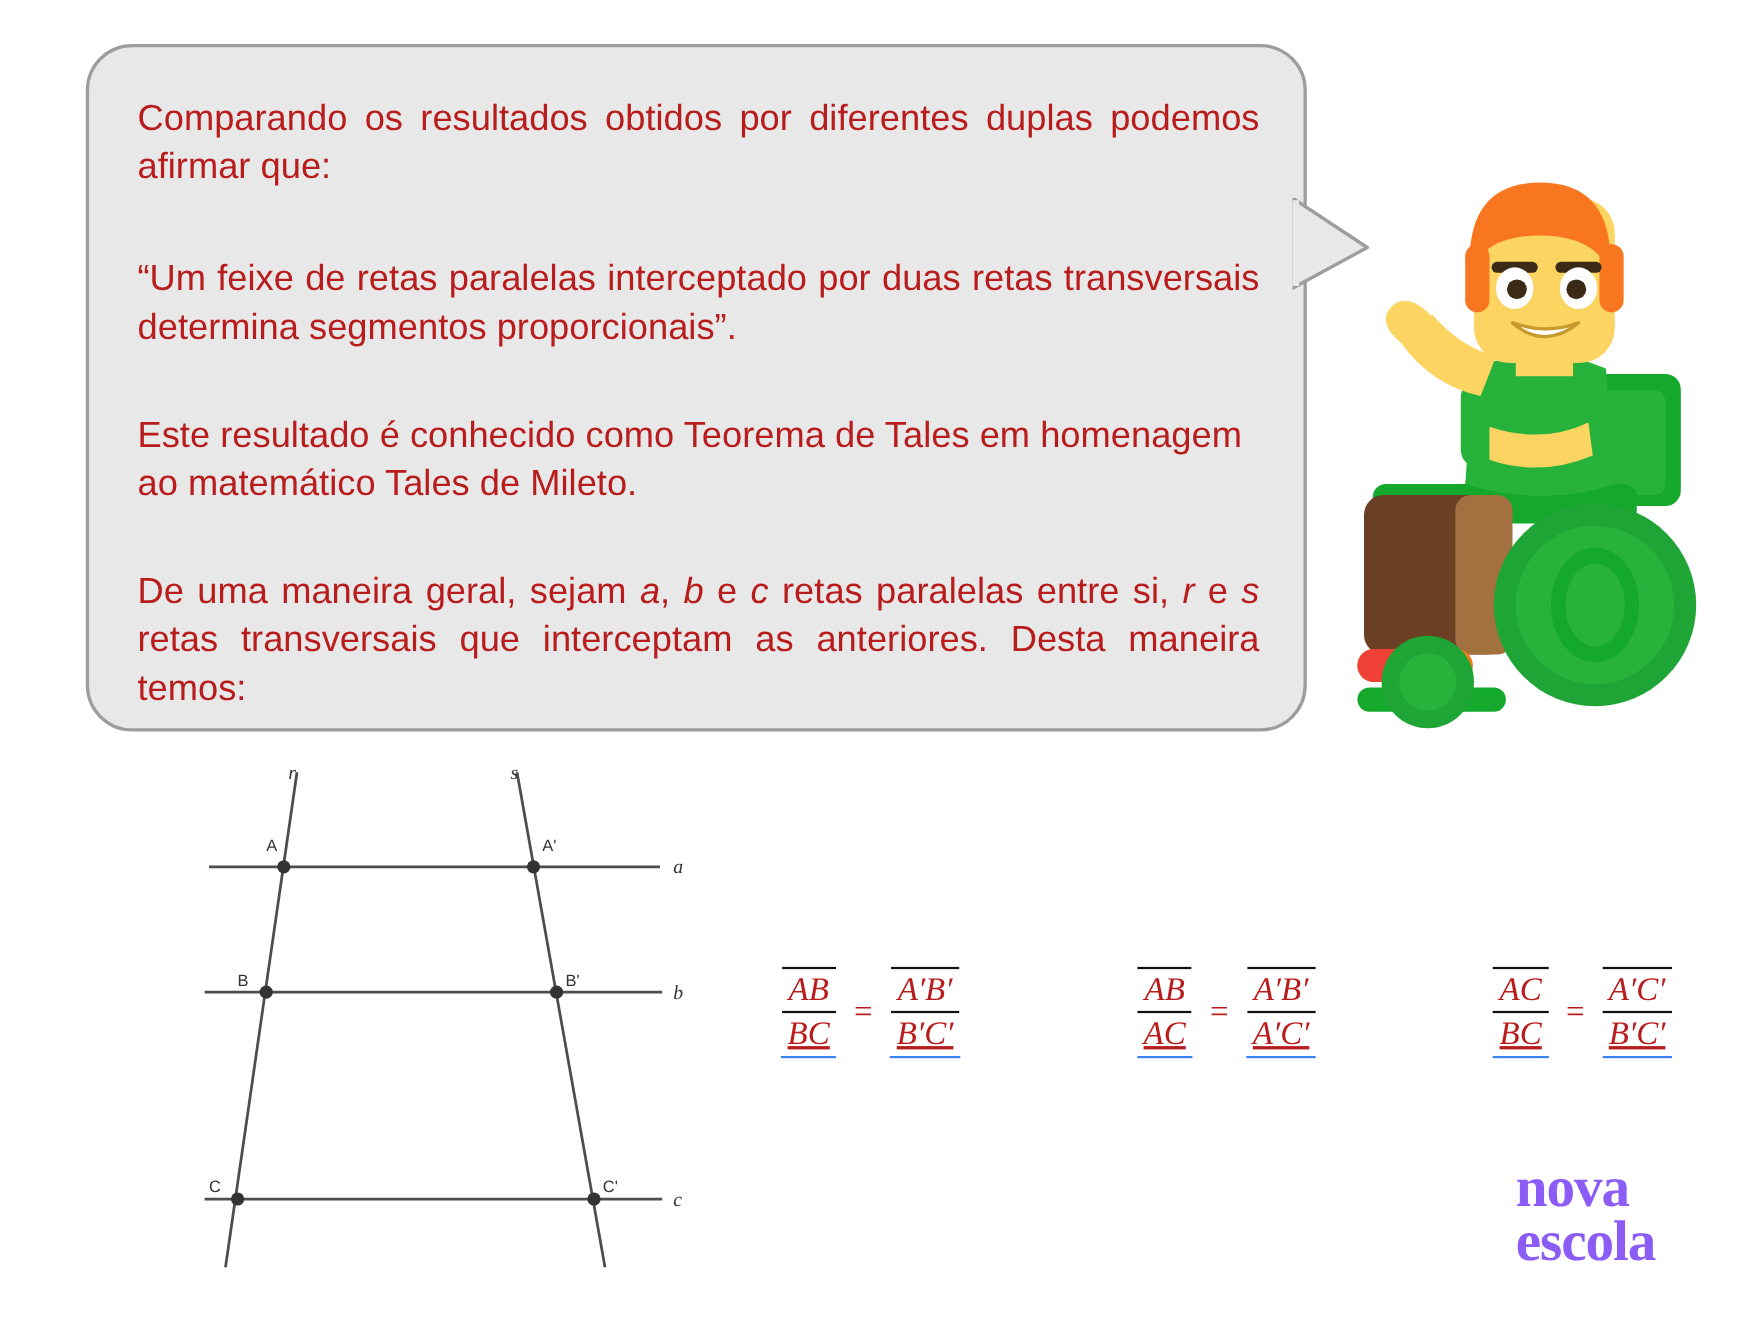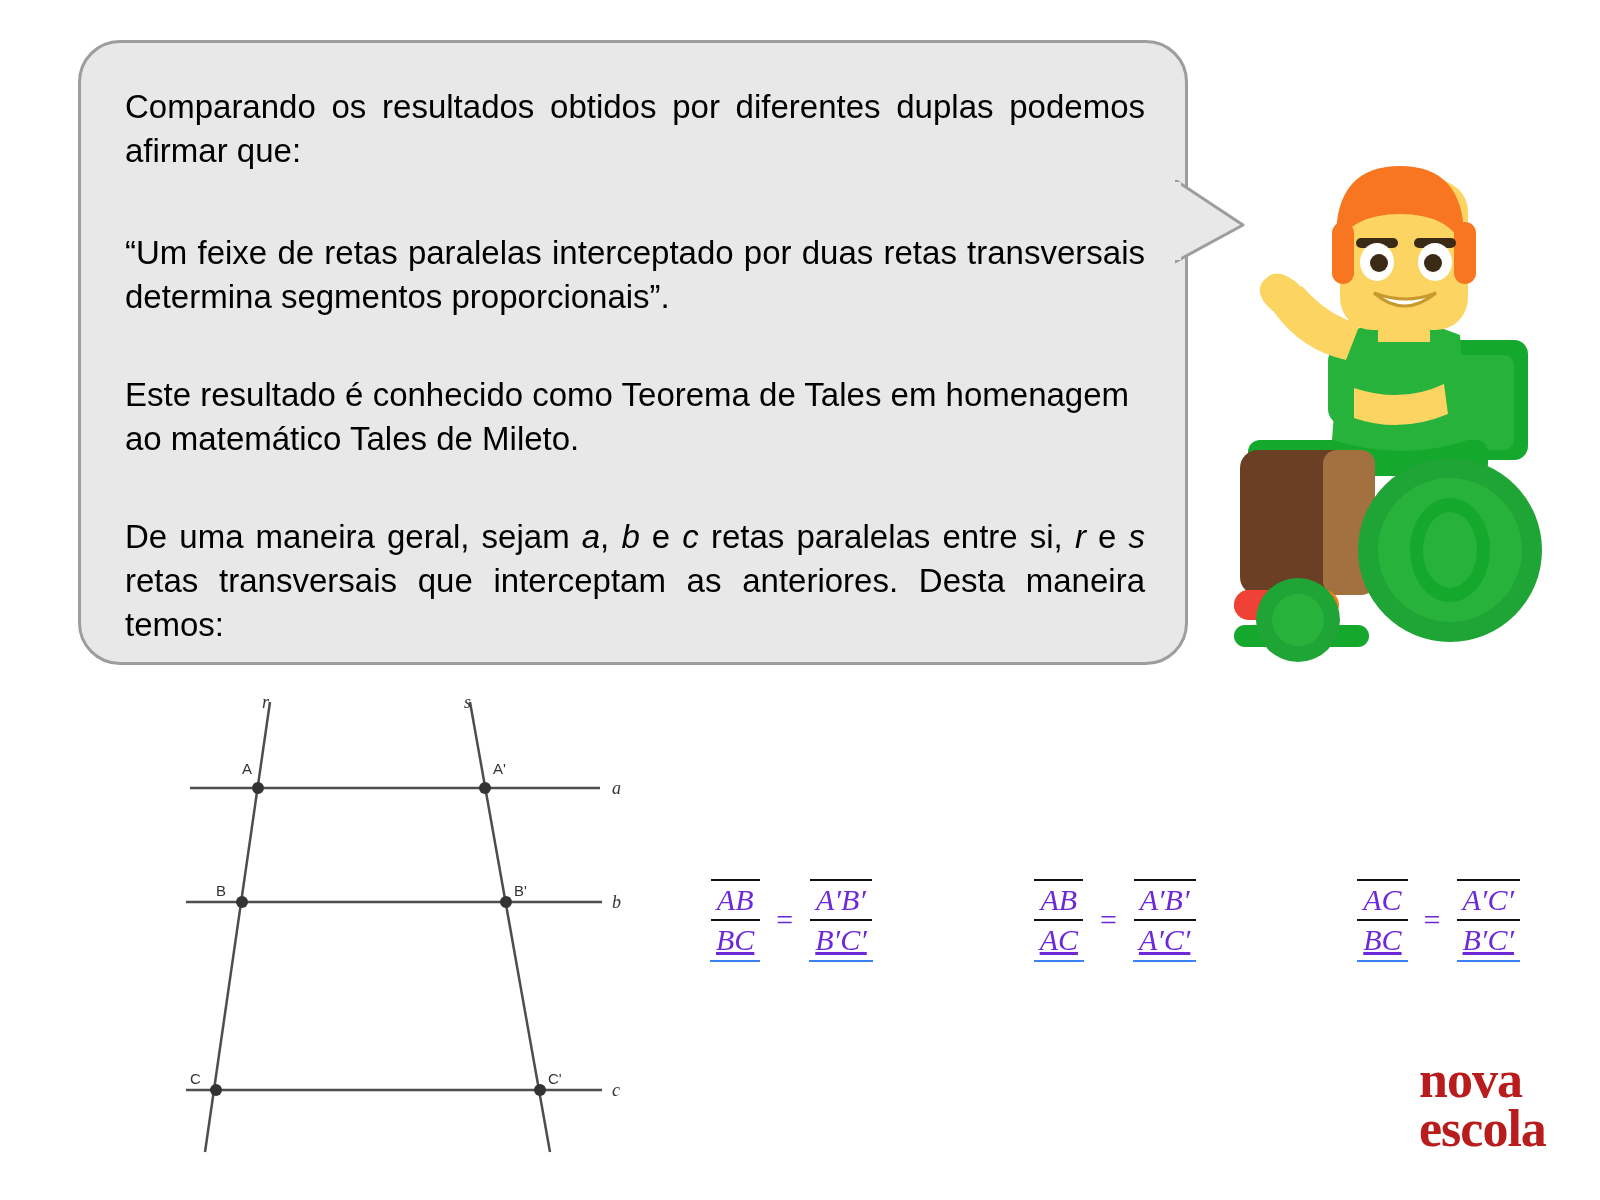--- a/index.html
+++ b/index.html
@@ -34,21 +34,21 @@
     width: 70px;
     height: 90px;
     z-index: 3;
   }
   .bubble-text {
     position: absolute;
     left: 44px;
     right: 40px;
     font-size: 33px;
     line-height: 1.33;
-    color: #000000;
+    color: #b91c1c;
     text-align: justify;
     text-justify: inter-word;
   }
   .bubble-text.italic { }
   #para-1 { top: 42px; }
   #para-2 { top: 188px; }
   #para-3 { top: 330px; text-align: left; }
   #para-4 { top: 472px; }
   .var-i { font-style: italic; }
 
@@ -80,21 +80,21 @@
     display: flex;
     justify-content: space-between;
     align-items: center;
   }
   .formula {
     display: flex;
     align-items: center;
     font-family: "Liberation Serif", serif;
     font-style: italic;
     font-size: 30px;
-    color: #6d28d9;
+    color: #b91c1c;
   }
   .frac {
     display: inline-flex;
     flex-direction: column;
     align-items: center;
     margin: 0 10px;
   }
   .frac .num, .frac .den {
     padding: 2px 6px;
     line-height: 1.15;
@@ -105,23 +105,22 @@
   .eq { font-style: normal; font-size: 30px; padding: 0 6px; }
 
   
   #logo {
     position: absolute;
     left: 1378px;
     top: 1055px;
     width: 180px;
     text-align: left;
     font-family: "Liberation Serif", serif;
-    color: #b91c1c;
+    color: #8b5cf6;
     line-height: 0.95;
-    margin-left: 41px;
   }
   #logo .logo-line { font-size: 52px; font-weight: bold; letter-spacing: -1px; }
 </style>
 </head>
 <body>
 
 <div id="speech-bubble">
 
   <div class="bubble-text" id="para-1">Comparando os resultados obtidos por diferentes duplas podemos afirmar que:</div>
 

